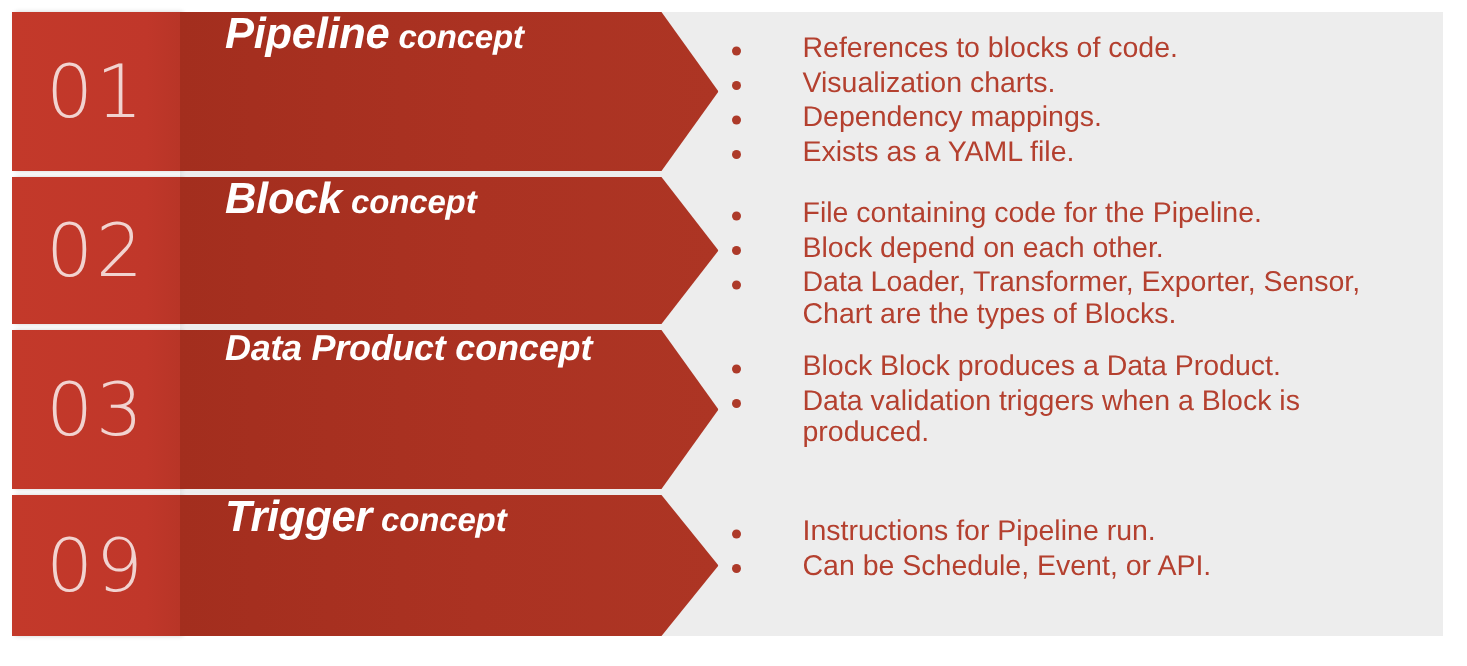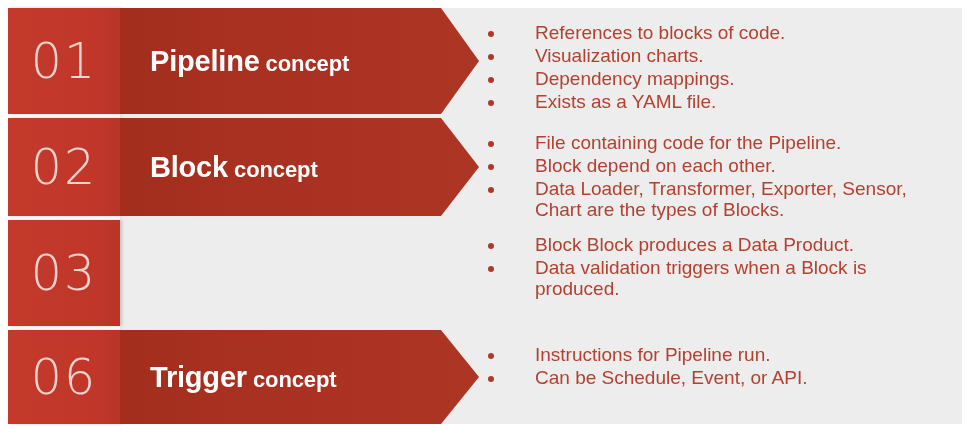--- a/index.html
+++ b/index.html
@@ -76,23 +76,24 @@
     position: absolute;
     left: 112px;
     top: 0;
     width: 359px;
     height: 100%;
     background: #a8301f;
     background: linear-gradient(90deg, #a32e1e 0%, #ab3222 55%, #ad3524 100%);
     -webkit-clip-path: polygon(0 0, 321px 0, 100% 50%, 321px 100%, 0 100%);
     clip-path: polygon(0 0, 321px 0, 100% 50%, 321px 100%, 0 100%);
     display: flex;
-    align-items: center;
+    align-items: flex-start;
     box-sizing: border-box;
     padding-left: 30px;
+    font-style: italic;
   }
   .arrow-title {
     color: #ffffff;
     white-space: nowrap;
     line-height: 1.05;
   }
   .arrow-title .strong {
     font-weight: 700;
     font-size: 29px;
     letter-spacing: -0.2px;
@@ -213,38 +214,41 @@
               <i></i>
             </span>
             <span class="bullet-text">Data Loader, Transformer, Exporter, Sensor, Chart are the types of Blocks.</span>
           </div>
         </div>
       </div>
       <div class="row compact" style="top: 220px; height: 106px;">
         <div class="num-plate">
           <span class="num">03</span>
         </div>
+        <div class="arrow-band">
+          <div class="arrow-title"><span class="strong">Data Product</span><span class="light"> concept</span></div>
+        </div>
         <div class="bullet-list">
           <div class="bullet-item">
             <span class="bullet-dot">
               <i></i>
             </span>
             <span class="bullet-text">Block Block produces a Data Product.</span>
           </div>
           <div class="bullet-item">
             <span class="bullet-dot">
               <i></i>
             </span>
             <span class="bullet-text">Data validation triggers when a Block is produced.</span>
           </div>
         </div>
       </div>
       <div class="row" style="top: 330px; height: 94px;">
         <div class="num-plate">
-          <span class="num">06</span>
+          <span class="num">09</span>
         </div>
         <div class="arrow-band">
           <div class="arrow-title"><span class="strong">Trigger</span><span class="light"> concept</span></div>
         </div>
         <div class="bullet-list">
           <div class="bullet-item">
             <span class="bullet-dot">
               <i></i>
             </span>
             <span class="bullet-text">Instructions for Pipeline run.</span>

